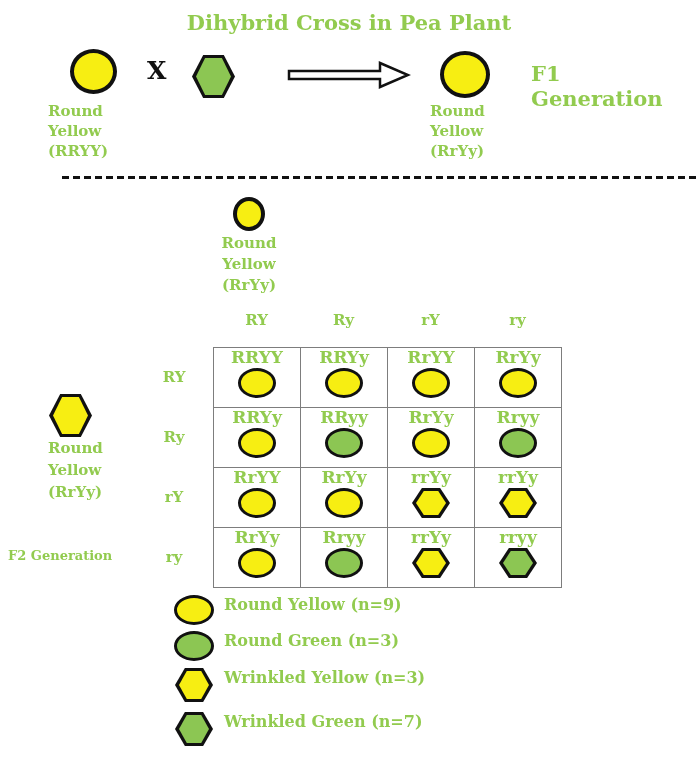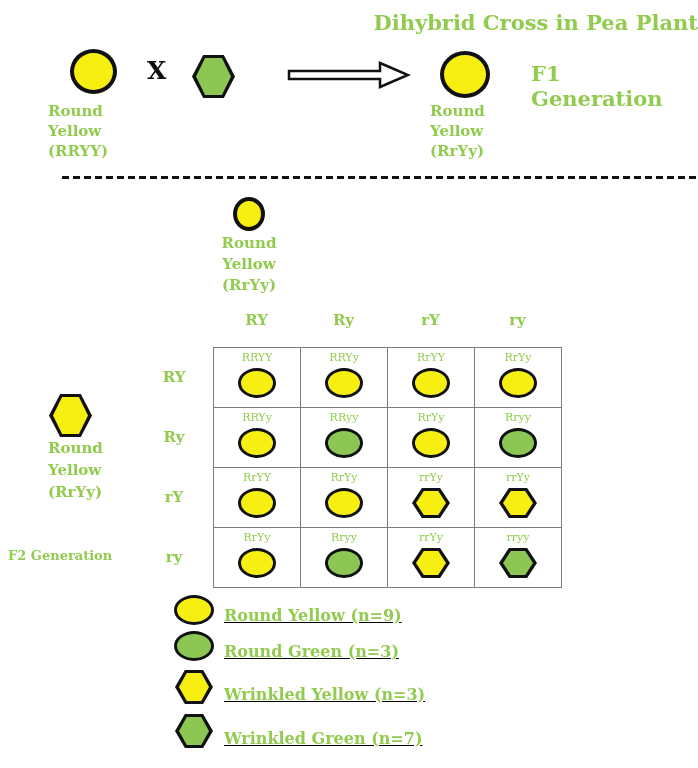--- a/index.html
+++ b/index.html
@@ -10,21 +10,21 @@
     --gridline:#7d7d7d;
     --hexclip:polygon(26% 0%, 74% 0%, 100% 50%, 74% 100%, 26% 100%, 0% 50%);
   }
   *{margin:0;padding:0;box-sizing:border-box;}
   body{background:#fff;font-family:"DejaVu Serif","Liberation Serif",serif;}
   #canvas{position:relative;width:698px;height:768px;background:#fff;overflow:hidden;}
 
   .gtext{color:var(--tgreen);font-weight:bold;}
 
   
-  .title{position:absolute;top:10px;left:0;width:100%;text-align:right;font-size:21px;}
+  .title{position:absolute;top:10px;left:0;width:100%;text-align:center;font-size:21px;}
 
   
   .shape{display:inline-block;}
   .shape-round-yellow{background:var(--yellow);border:3px solid var(--ink);border-radius:50%;}
   .shape-round-green{background:var(--green);border:3px solid var(--ink);border-radius:50%;}
   .shape-wrinkled-yellow,.shape-wrinkled-green{position:relative;background:var(--ink);clip-path:var(--hexclip);border:none;}
   .shape-wrinkled-yellow::after,.shape-wrinkled-green::after{content:"";position:absolute;top:3px;bottom:3px;left:4px;right:4px;clip-path:var(--hexclip);}
   .shape-wrinkled-yellow::after{background:var(--yellow);}
   .shape-wrinkled-green::after{background:var(--green);}
 
@@ -53,30 +53,30 @@
   
   .col-headers{position:absolute;left:213px;top:311px;width:348px;display:flex;}
   .col-headers div{width:87px;text-align:center;font-size:15px;}
   .row-headers{position:absolute;left:146px;top:347px;width:56px;}
   .row-headers div{height:60px;display:flex;align-items:center;justify-content:center;font-size:15px;}
   .pgrid{position:absolute;left:213px;top:347px;display:grid;
     grid-template-columns:repeat(4,87px);grid-template-rows:repeat(4,60px);
     border-top:1px solid var(--gridline);border-left:1px solid var(--gridline);}
   .pcell{border-right:1px solid var(--gridline);border-bottom:1px solid var(--gridline);
     display:flex;flex-direction:column;align-items:center;padding-top:1px;}
-  .geno{font-size:11px;line-height:17px;color:var(--tgreen);font-weight:normal;}
+  .geno{font-size:17px;line-height:17px;color:var(--tgreen);font-weight:bold;}
   .cell-shape{width:38px;height:30px;margin-top:2px;}
 
   
   .leftparent-shape{position:absolute;left:49px;top:394px;width:43px;height:43px;}
   .leftparent-label{left:48px;top:437px;line-height:22px;}
   .f2-label{position:absolute;left:8px;top:548px;font-size:13px;}
 
   
-  .legend-row{position:absolute;display:flex;align-items:flex-end;text-decoration:underline;}
+  .legend-row{position:absolute;display:flex;align-items:flex-start;}
   .legend-row .iconbox{width:44px;display:flex;justify-content:center;}
   .legend-row .shape{width:40px;height:30px;}
   .legend-row .shape-wrinkled-yellow,.legend-row .shape-wrinkled-green{width:38px;height:34px;}
   .legend-row .ltext{margin-left:8px;font-size:16px;}
   .lr0{left:172px;top:595px;height:30px;}
   .lr1{left:172px;top:631px;height:30px;}
   .lr2{left:172px;top:668px;height:36px;}
   .lr3{left:172px;top:712px;height:36px;}
 </style>
 </head>

